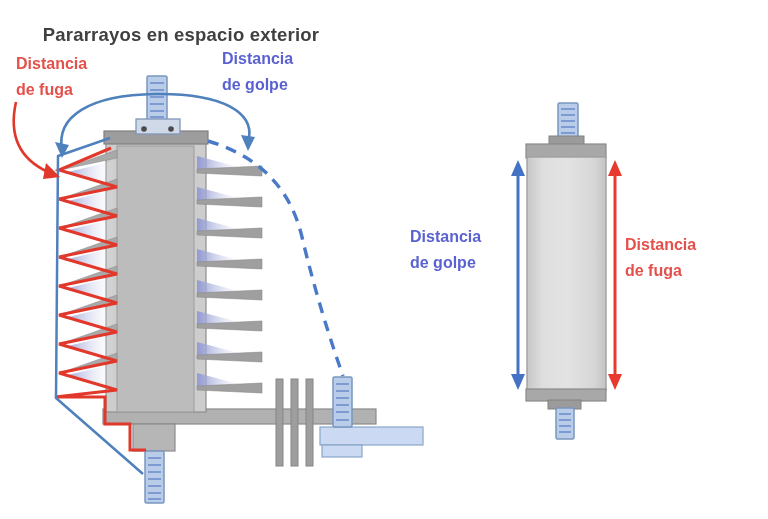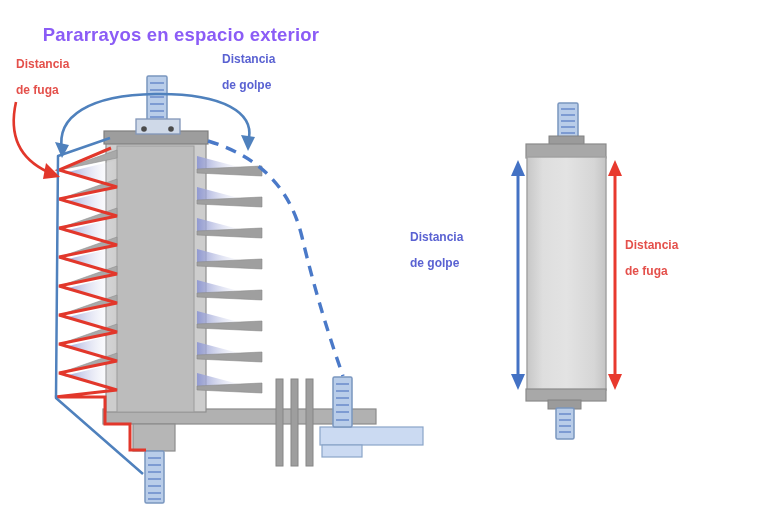--- a/index.html
+++ b/index.html
@@ -1,23 +1,23 @@
 <!DOCTYPE html>
 <html><head>
 <meta charset="utf-8">
 <style>
   html,body{margin:0;padding:0;background:#ffffff;}
   .canvas{position:relative;width:768px;height:519px;background:#ffffff;overflow:hidden;
           font-family:"Liberation Sans",sans-serif;}
   .canvas svg{position:absolute;left:0;top:0;}
-  .title{position:absolute;font-size:18.5px;font-weight:700;color:#8b5cf6;
+  .title{position:absolute;font-size:18.5px;font-weight:700;color:#404040;
          letter-spacing:0.2px;white-space:nowrap;}
   .title.left{left:26px;top:24px;width:310px;text-align:center;}
   .title.right{left:424px;top:24px;width:306px;text-align:center;}
-  .lbl{position:absolute;font-size:12px;font-weight:700;line-height:26px;white-space:nowrap;}
+  .lbl{position:absolute;font-size:16px;font-weight:700;line-height:26px;white-space:nowrap;}
   .lbl span{display:block;}
   .lbl.red{color:#e4504b;}
   .lbl.blue{color:#5a62d2;}
   .lbl.creepage-left{left:16px;top:51px;}
   .lbl.strike-left{left:222px;top:46px;}
   .lbl.strike-right{left:410px;top:224px;}
   .lbl.creepage-right{left:625px;top:232px;}
 </style>
 </head>
 <body>

